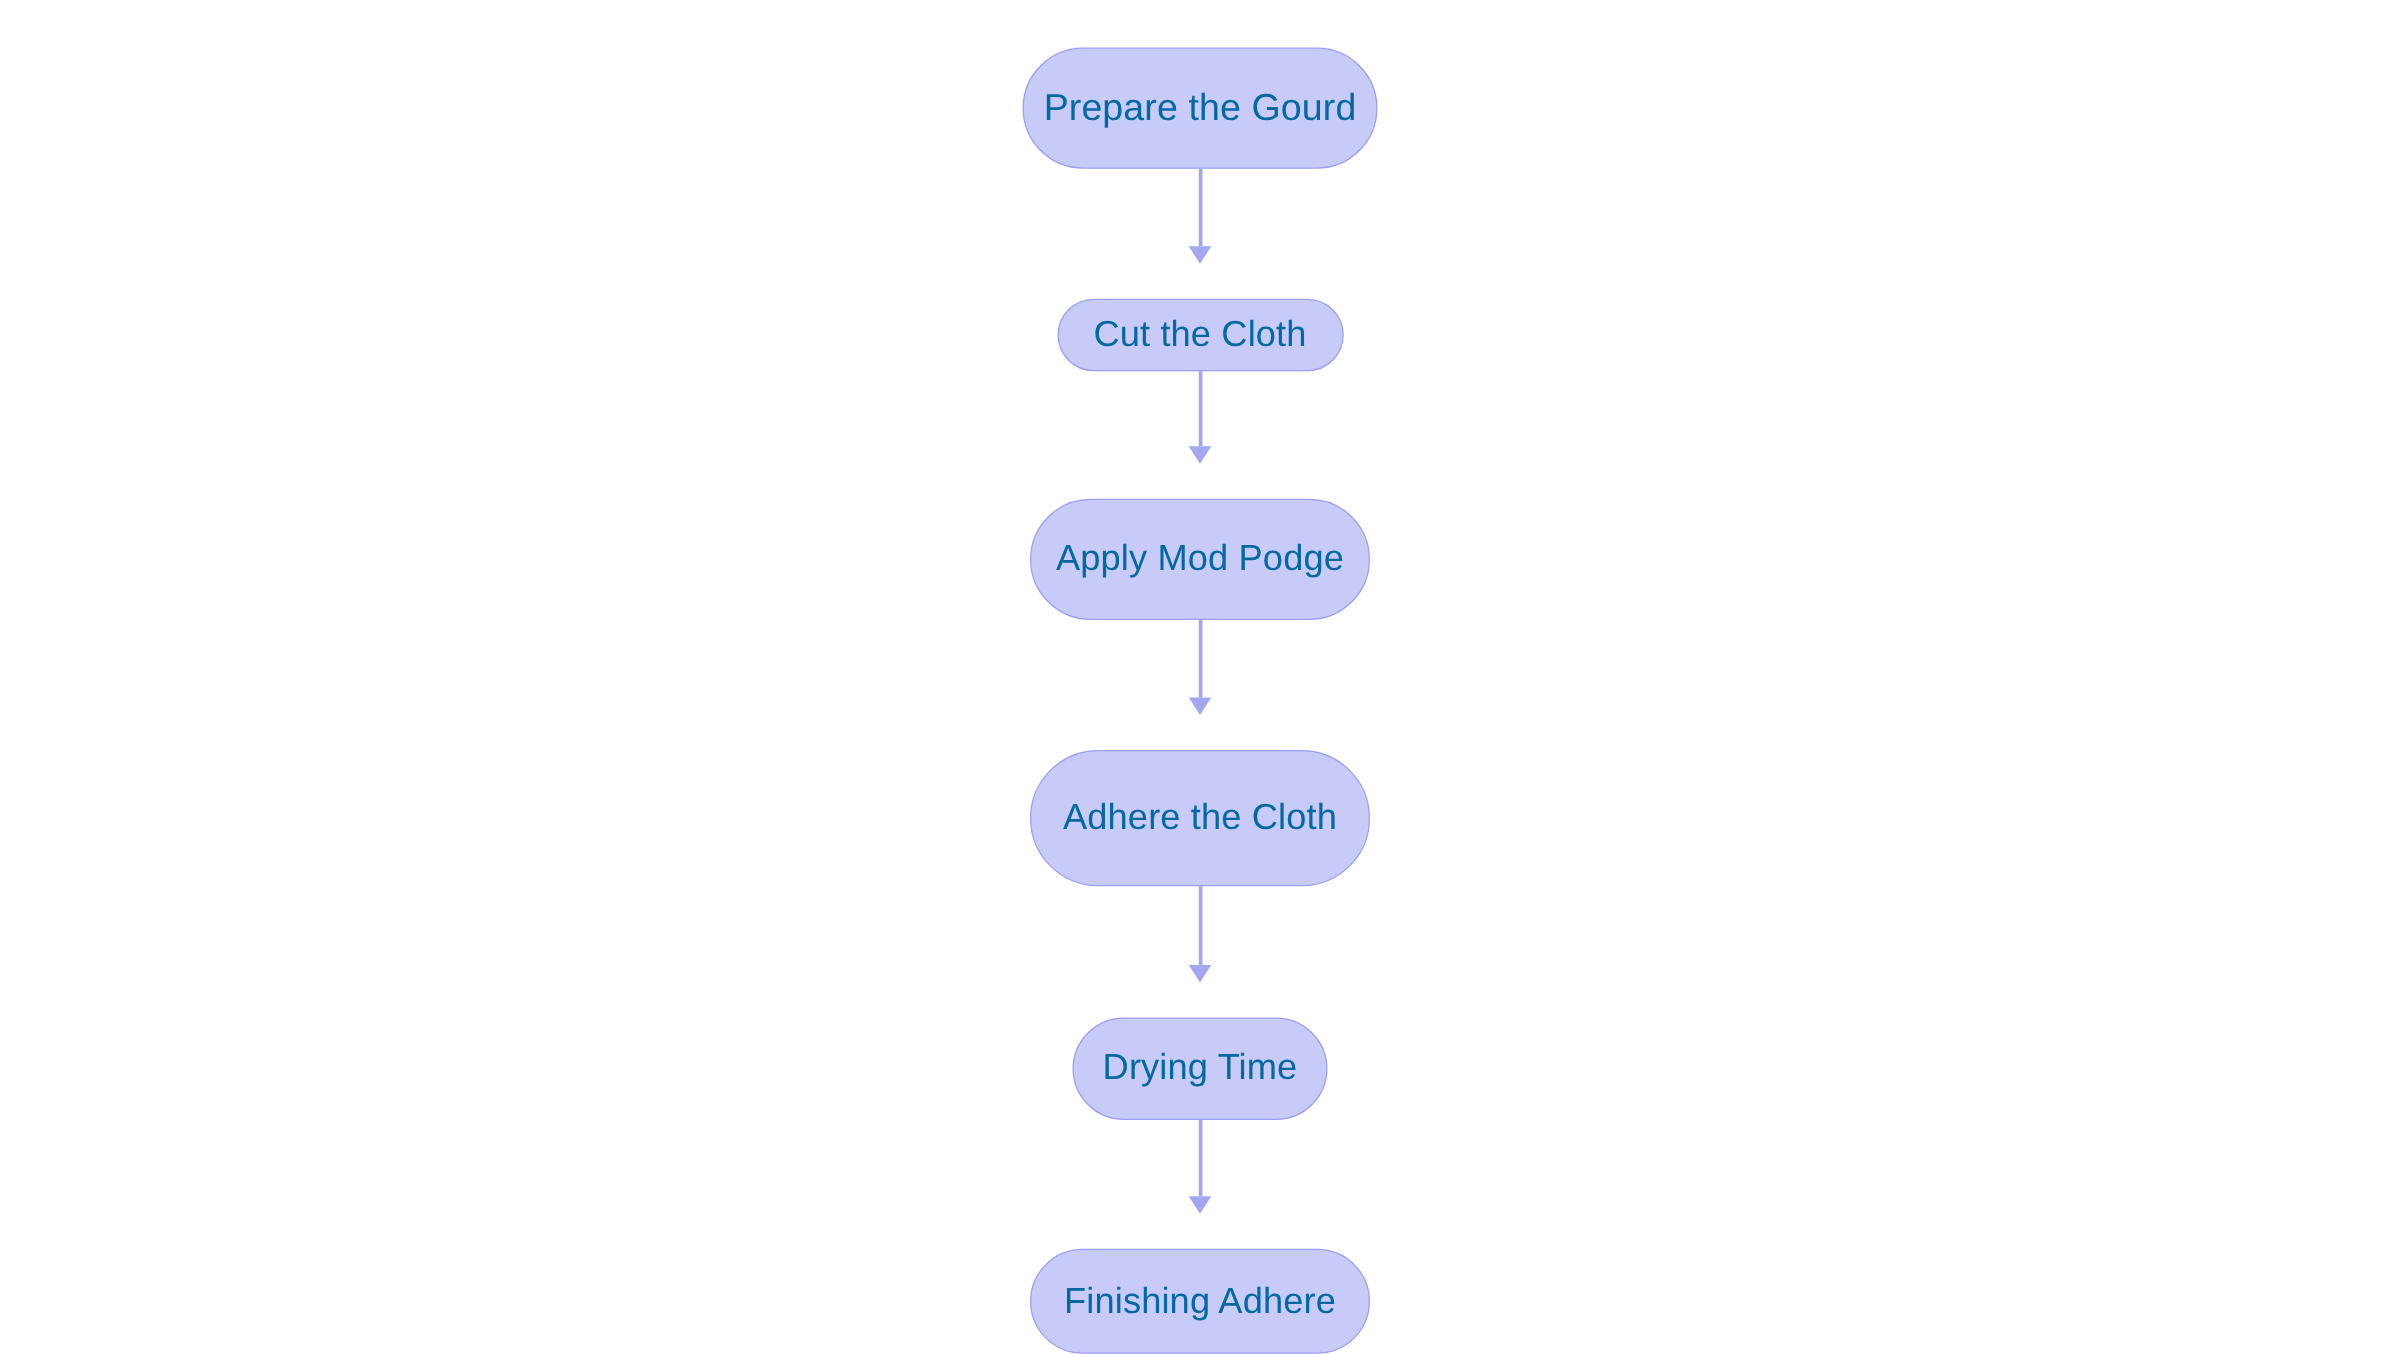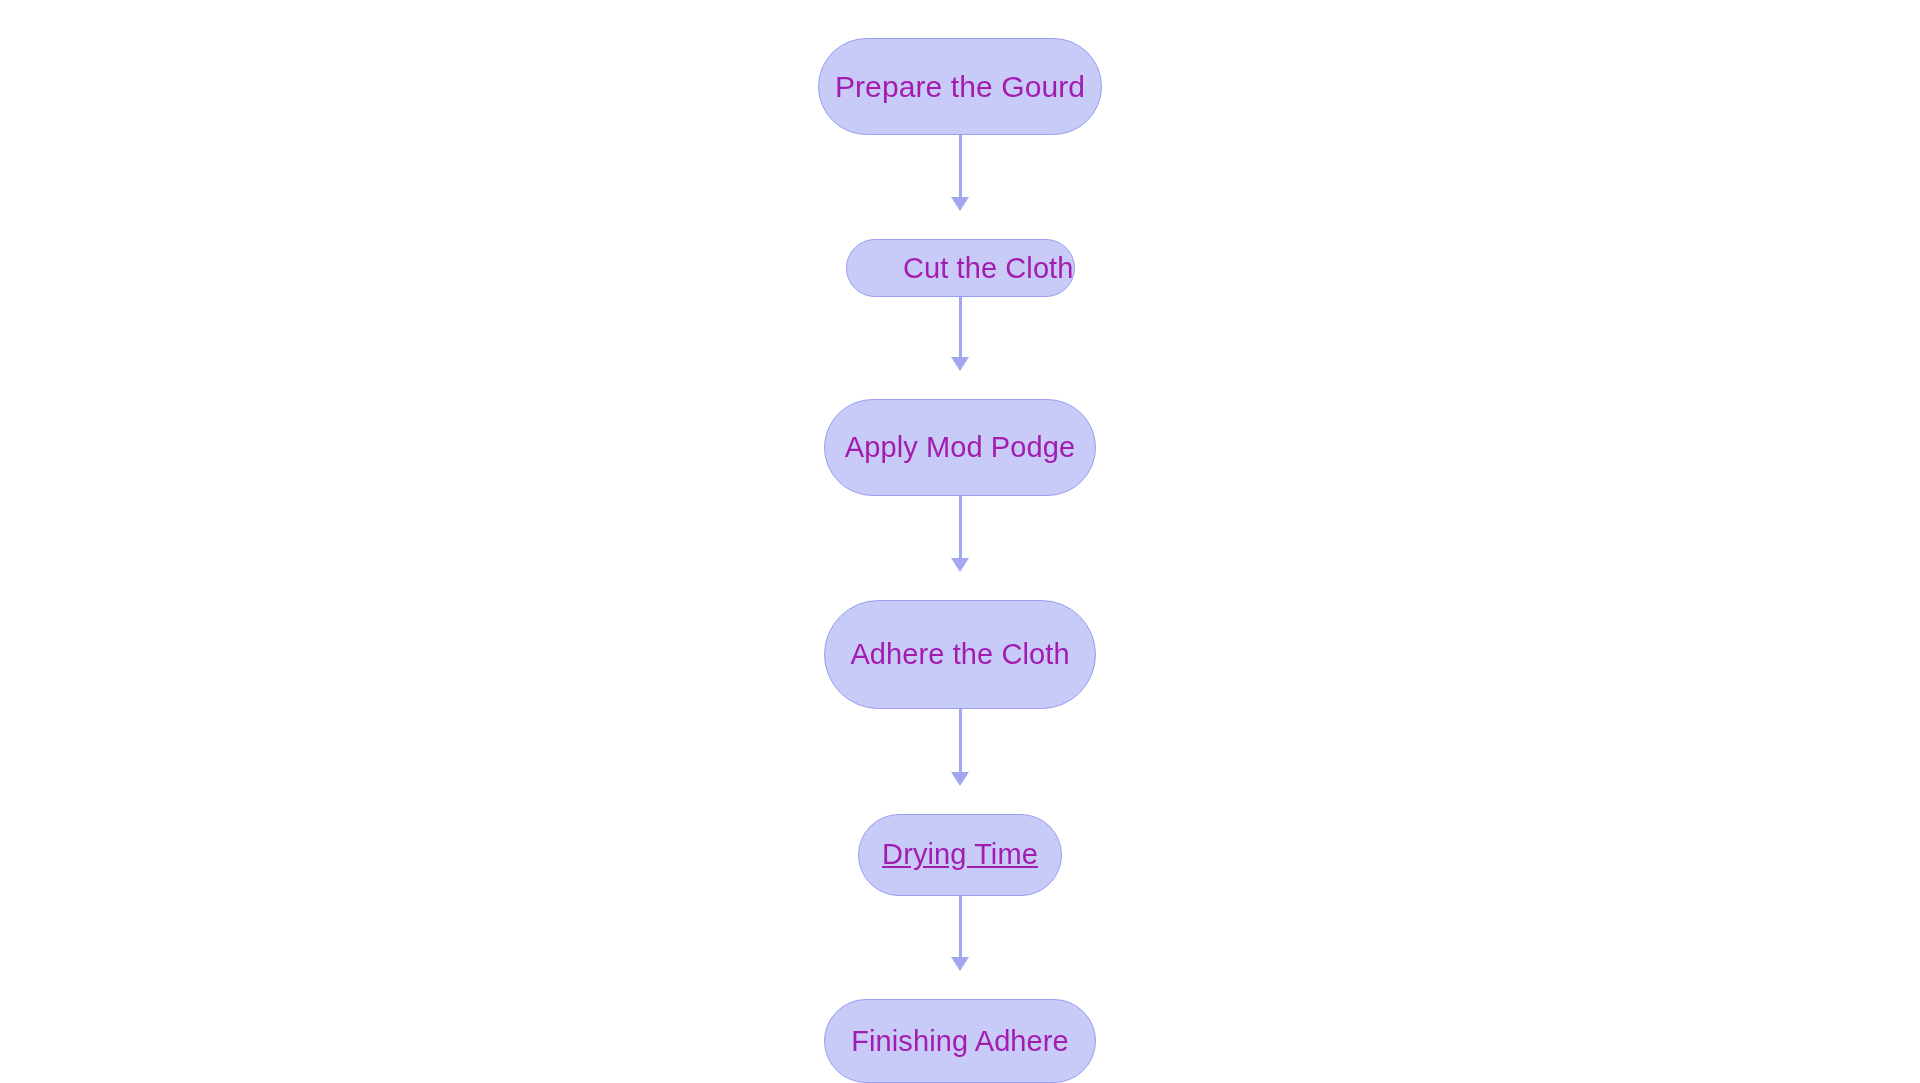--- a/index.html
+++ b/index.html
@@ -32,38 +32,38 @@
     flex-direction: column;
     align-items: center;
     justify-content: flex-start;
   }
 
   .node {
     box-sizing: border-box;
     background: #c8caf8;
     border: 1.5px solid #9a9ef2;
     border-radius: 999px;
-    color: #a21caf;
+    color: #0369a1;
     display: flex;
     align-items: center;
     justify-content: center;
     white-space: nowrap;
     font-family: "Liberation Sans", sans-serif;
     font-weight: 400;
     letter-spacing: 0.1px;
     user-select: none;
     margin-top: 28px;
   }
 
   
   .node-0 { width: 284px; height: 107px; font-size: 30px; }
-  .node-1 { width: 229px; height: 64px;  font-size: 29px; justify-content: flex-end; }
+  .node-1 { width: 229px; height: 64px;  font-size: 29px; }
   .node-2 { width: 272px; height: 106px; font-size: 29px; }
   .node-3 { width: 272px; height: 120px; font-size: 29px; }
-  .node-4 { width: 204px; height: 90px;  font-size: 29px; text-decoration: underline; }
+  .node-4 { width: 204px; height: 90px;  font-size: 29px; }
   .node-5 { width: 272px; height: 92px;  font-size: 29px; }
 
   .connector {
     position: relative;
     width: 24px;
     display: flex;
     flex-direction: column;
     align-items: center;
     justify-content: flex-start;
   }

